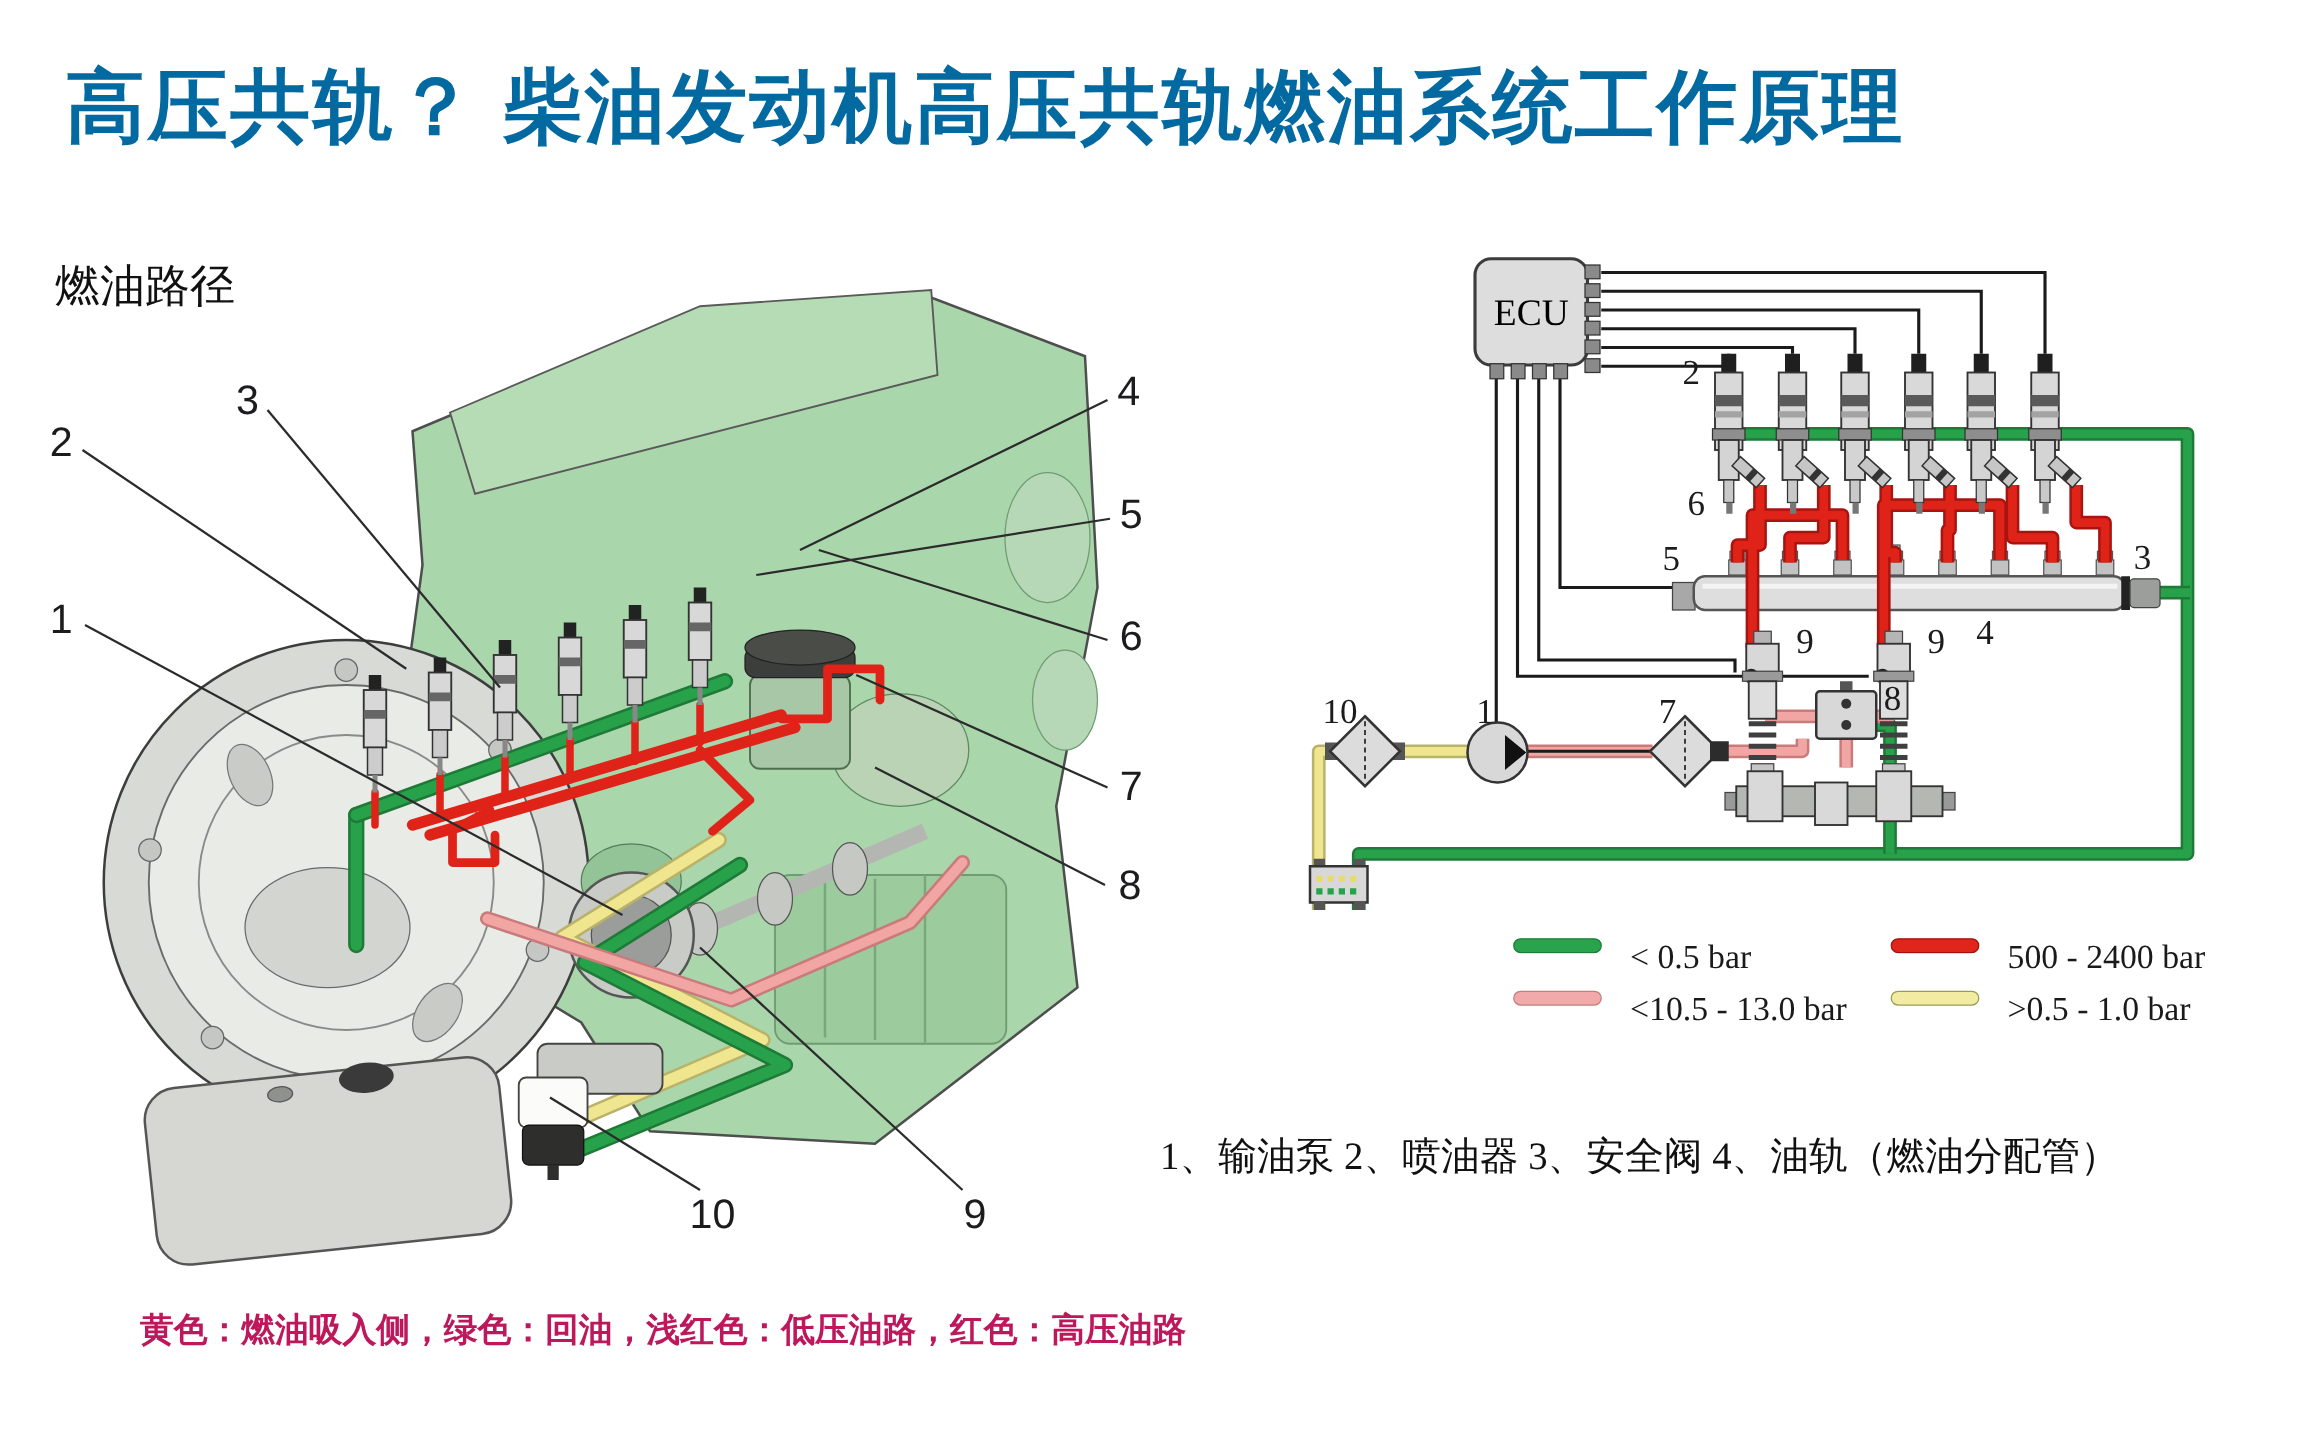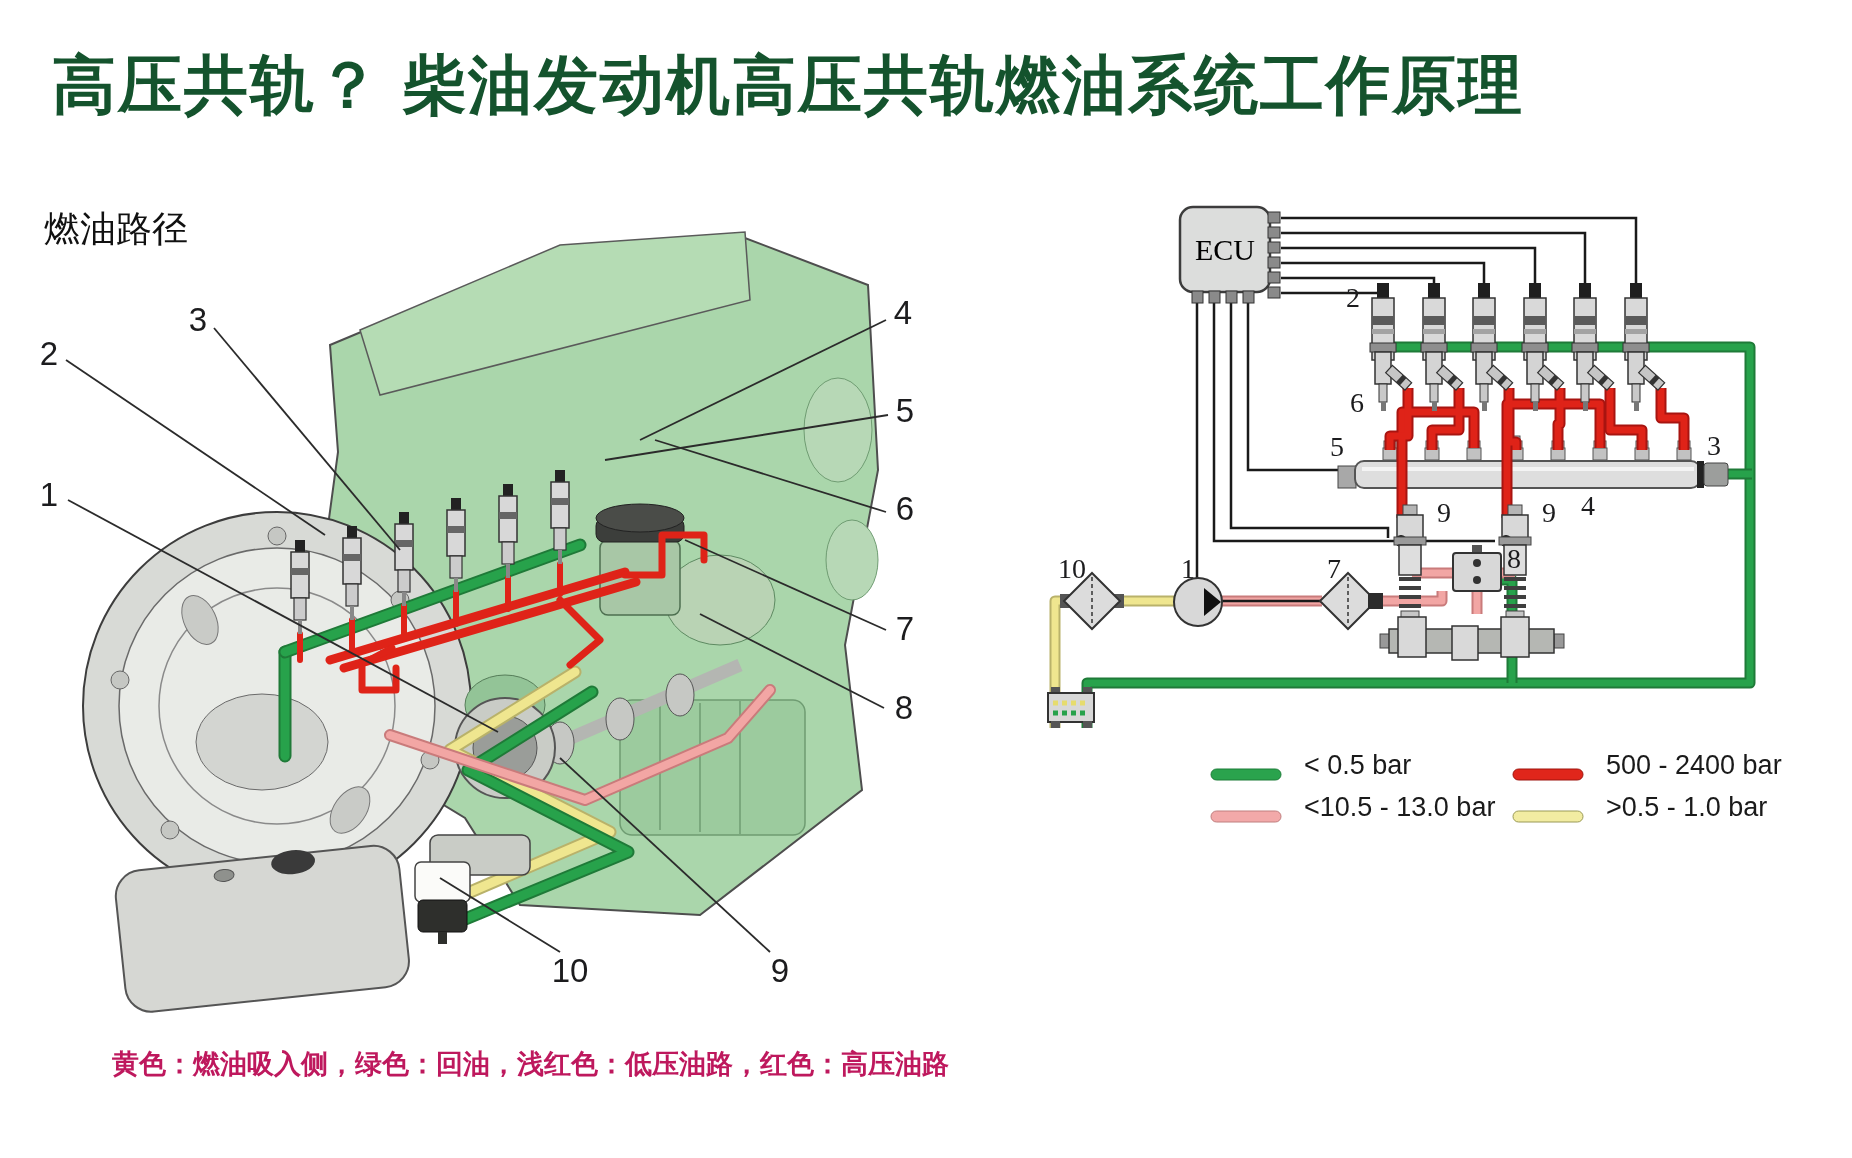--- a/index.html
+++ b/index.html
@@ -1,26 +1,26 @@
 <!DOCTYPE html>
 <html><head>
 <meta charset="utf-8">
 <style>
   html,body{margin:0;padding:0;background:#ffffff;}
   body{width:1852px;height:1158px;position:relative;overflow:hidden;
        font-family:"Liberation Sans",sans-serif;color:#1c1c1e;}
   .abs{position:absolute;}
   #title{left:0;top:42px;width:1576px;text-align:center;
-         font-size:64px;font-weight:bold;letter-spacing:2px;color:#14532d;
+         font-size:64px;font-weight:bold;letter-spacing:2px;color:#0369a1;
          font-family:"Liberation Sans",sans-serif;}
   #subtitle{left:44px;top:205px;font-size:36px;color:#111;
             font-family:Liberation Serif, serif;}
   #engine-svg{left:20px;top:225px;}
   #schem-svg{left:842px;top:168px;}
-  .legend-row{position:absolute;display:flex;align-items:flex-end;gap:22px;}
+  .legend-row{position:absolute;display:flex;align-items:flex-start;gap:22px;font-family:Liberation Serif, serif;}
   .legend-label{font-size:27px;color:#1a1a1a;white-space:nowrap;}
   .swatch{display:block;}
   #parts-list{left:928px;top:898px;width:880px;
               font-family:"Liberation Serif",serif;font-size:31px;
               line-height:53px;color:#111;white-space:nowrap;}
   #color-caption{left:112px;top:1046px;font-size:27px;font-weight:600;
                  color:#be185d;white-space:nowrap;}
   text{user-select:none;}
   .callout-num{font-family:"Liberation Sans",sans-serif;font-size:33px;fill:#1c1c1e;}
   .schem-num{font-family:"Liberation Serif",serif;font-size:28px;fill:#1c1c1e;}
@@ -395,15 +395,16 @@
   <span class="legend-label">500 - 2400 bar</span>
 </div>
 <div class="legend-row" style="left:1512px;top:792px;">
   <svg class="swatch" width="72" height="13">
     <rect x="1" y="1" width="70" height="11" rx="5.5" stroke="#9a9a57" fill="#f2eca2"></rect>
   </svg>
   <span class="legend-label">&gt;0.5 - 1.0 bar</span>
 </div>
 
 <div id="parts-list" class="abs">
+  <div>1、输油泵 2、喷油器 3、安全阀 4、油轨（燃油分配管）</div>
 </div>
 
 <div id="color-caption" class="abs">黄色：燃油吸入侧，绿色：回油，浅红色：低压油路，红色：高压油路</div>
 
 </body></html>

